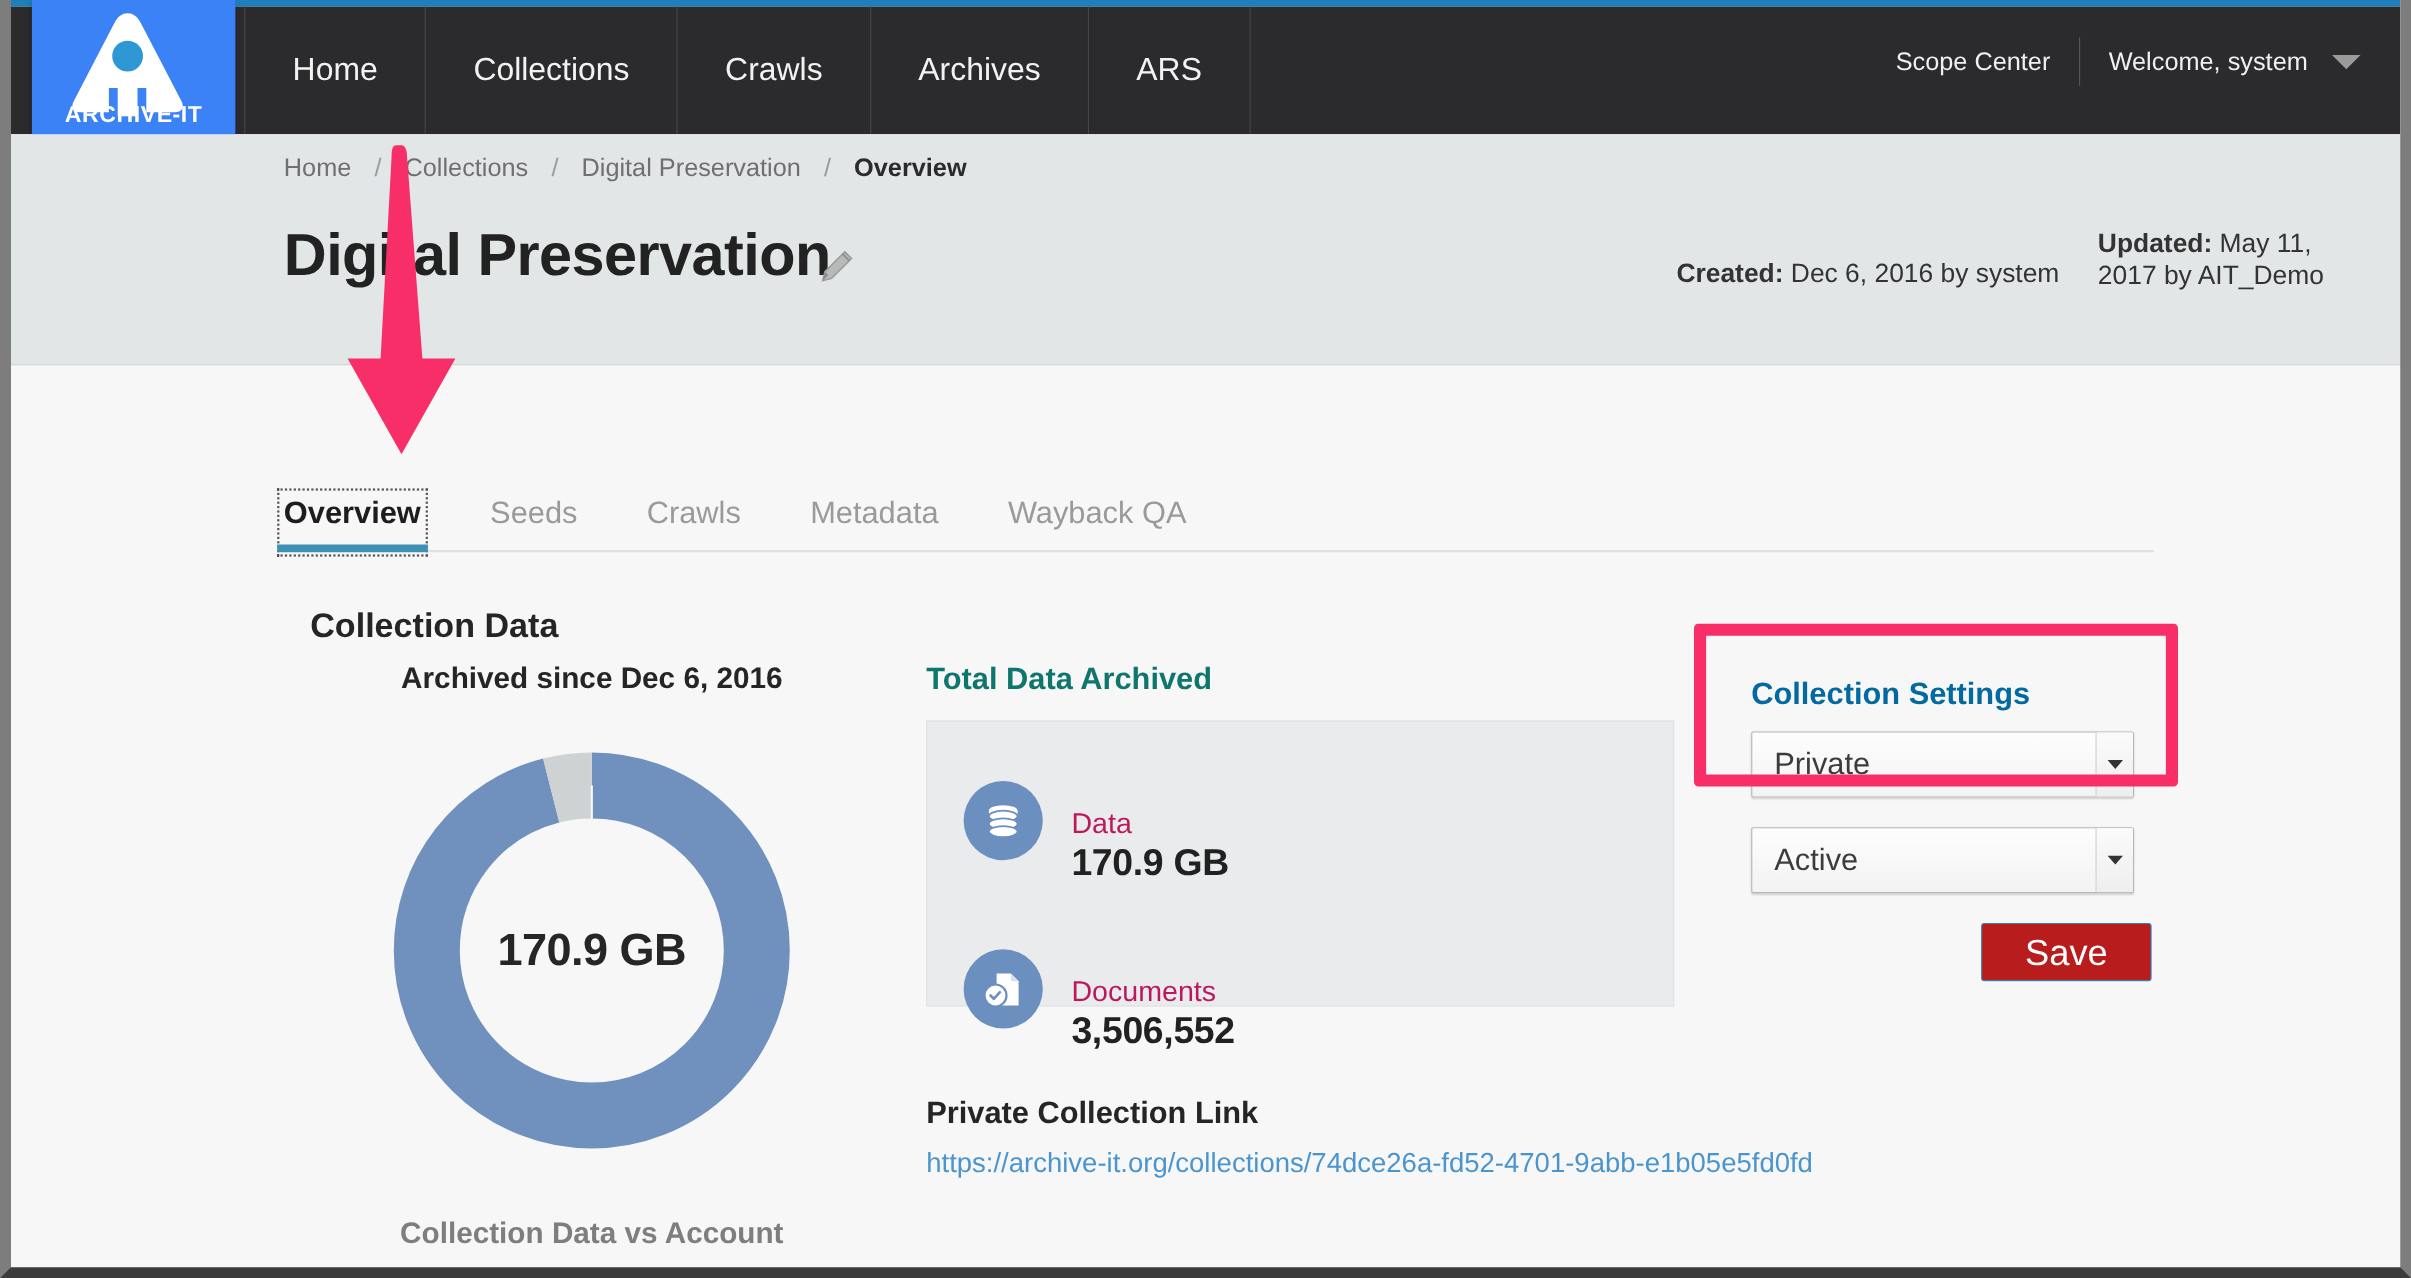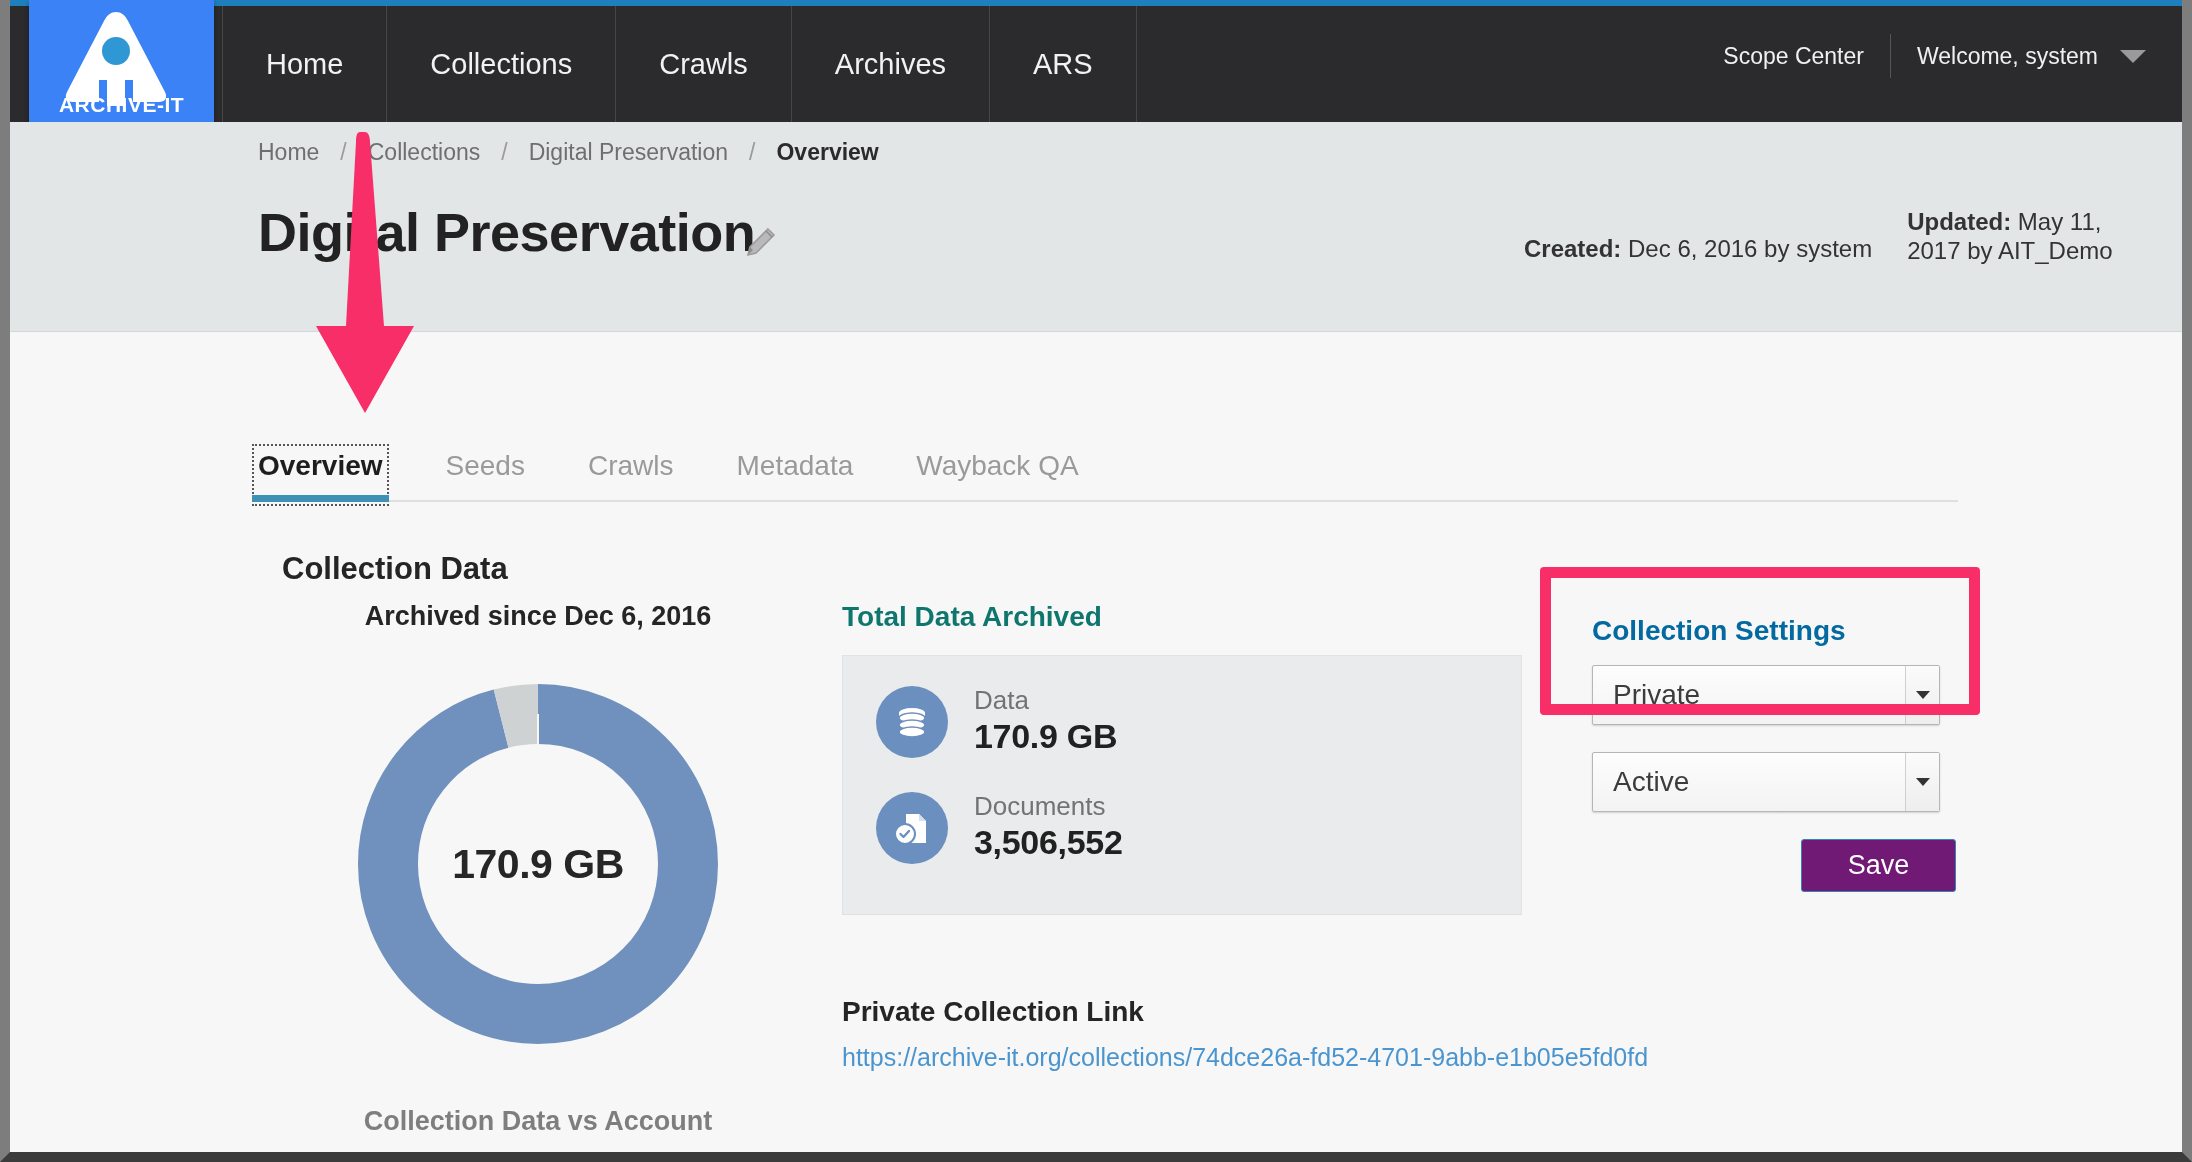--- a/index.html
+++ b/index.html
@@ -137,21 +137,21 @@
     margin-top:22px; width:680px; height:260px;
     background:#e9ebec; border:1px solid #e0e2e3;
     padding:30px 0 0 33px;
   }
   .stat { display:flex; align-items:center; gap:26px; margin-bottom:34px; }
   .stat-icon {
     width:72px; height:72px; border-radius:50%;
     background:#6b8fbf; display:flex; align-items:center; justify-content:center;
     flex:0 0 72px;
   }
-  .stat-label { font-size:26px; color:#737373; line-height:1.1; }
+  .stat-label { font-size:26px; color:#be185d; line-height:1.1;margin-top:48px; }
   .stat-value { font-size:34px; font-weight:700; color:#212121; line-height:1.25; letter-spacing:-.3px; }
 
   #link-title { position:absolute; left:832px; top:663px; font-size:28px; font-weight:700; color:#252525; }
   #private-link {
     position:absolute; left:832px; top:710px;
     font-size:25px; color:#4a95cf; text-decoration:none; cursor:pointer;
   }
 
   
   #settings-col { position:absolute; left:1556px; top:268px; width:390px; }
@@ -171,22 +171,22 @@
     display:flex; align-items:center; justify-content:center;
   }
   .select .arrowbox i {
     width:0;height:0;border-left:7px solid transparent;border-right:7px solid transparent;
     border-top:8px solid #333; display:block;
   }
   #select-status { margin-left:26px; margin-top:27px; }
   #save-btn {
     position:absolute; left:235px; top:238px;
     width:155px; height:53px;
-    background:#701a75; border:1px solid #3483b6; border-radius:3px;
-    color:#ffffff; font-size:27px;
+    background:#b91c1c; border:1px solid #3483b6; border-radius:3px;
+    color:#ffffff; font-size:33px;
     display:flex; align-items:center; justify-content:center; cursor:pointer;
   }
 
   
   #highlight-box {
     position:absolute; left:1530px; top:567px;
     width:440px; height:148px;
     border:11px solid #f72e67; border-radius:4px;
     pointer-events:none;
   }

